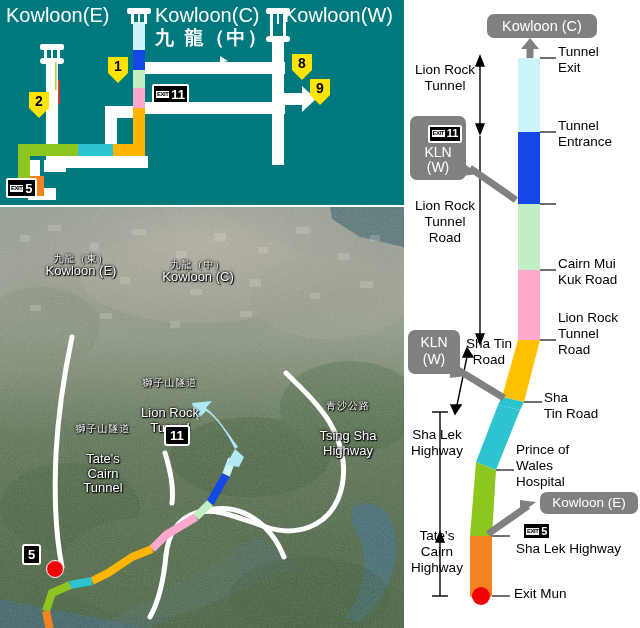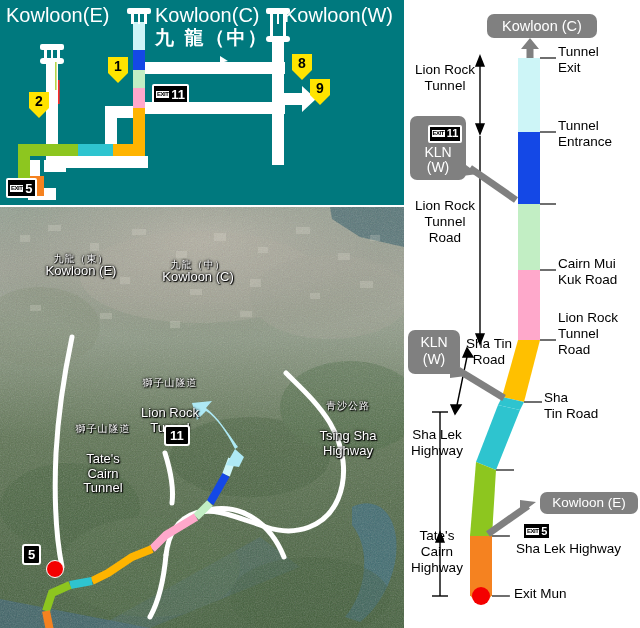--- a/index.html
+++ b/index.html
@@ -425,20 +425,23 @@
 Exit</div>
     <div class="stripLabel" style="left:154px;top:118px;">Tunnel
 Entrance</div>
     <div class="stripLabel" style="left:154px;top:256px;">Cairn Mui
 Kuk Road</div>
     <div class="stripLabel" style="left:154px;top:310px;">Lion Rock
 Tunnel
 Road</div>
     <div class="stripLabel" style="left:140px;top:390px;">Sha
 Tin Road</div>
+    <div class="stripLabel" style="left:112px;top:442px;">Prince of
+Wales
+Hospital</div>
     <div class="stripLabel" style="left:110px;top:586px;">Exit Mun</div>
 
     <div class="stripLabel c" style="left:10px;top:62px;width:62px;">Lion Rock
 Tunnel</div>
     <div class="stripLabel c" style="left:10px;top:198px;width:62px;">Lion Rock
 Tunnel
 Road</div>
     <div class="stripLabel c" style="left:56px;top:336px;width:58px;">Sha Tin
 Road</div>
     <div class="stripLabel c" style="left:0px;top:427px;width:66px;">Sha Lek

